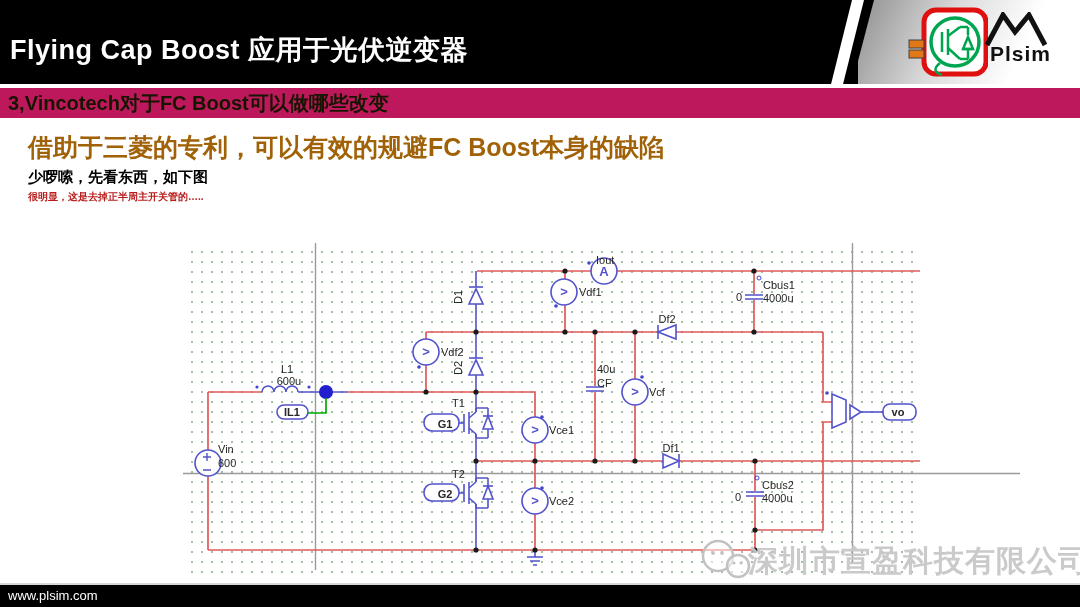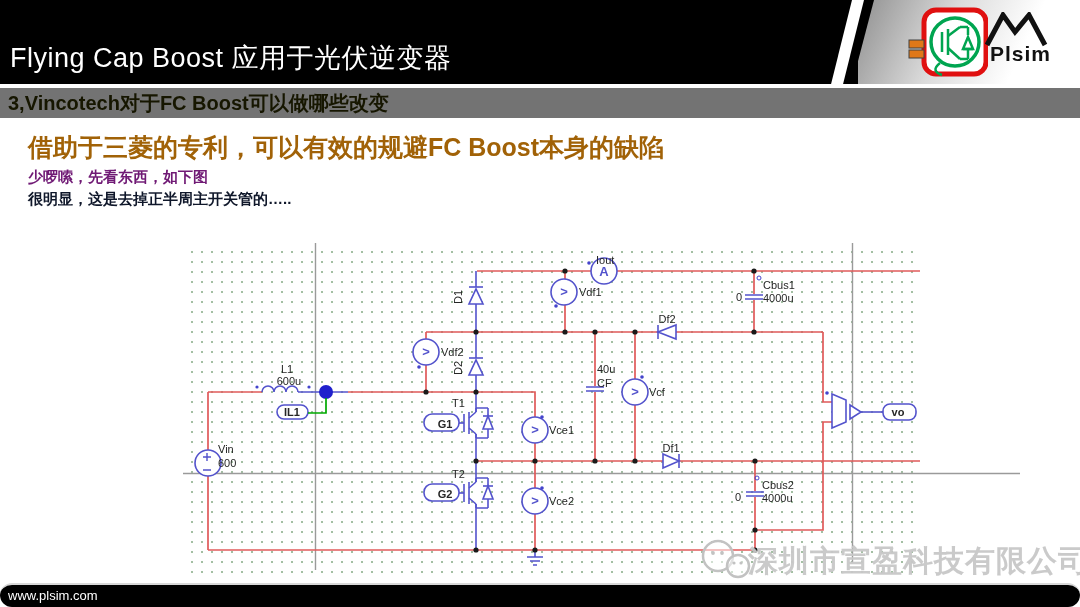--- a/index.html
+++ b/index.html
@@ -1,45 +1,45 @@
 <!DOCTYPE html>
 <html><head>
 <meta charset="utf-8">
 <style>
   html,body{margin:0;padding:0;}
   body{width:1080px;height:607px;position:relative;overflow:hidden;background:#fff;
        font-family:"Liberation Sans","DejaVu Sans",sans-serif;}
   .header{position:absolute;left:0;top:0;width:1080px;height:84px;background:#000;}
-  .title{position:absolute;left:10px;top:16px;height:84px;display:flex;align-items:center;
-         color:#fff;font-size:27px;font-weight:400;letter-spacing:.5px;white-space:nowrap;}
+  .title{position:absolute;left:10px;top:8px;height:84px;display:flex;align-items:center;
+         color:#fff;font-size:27px;font-weight:700;letter-spacing:.5px;white-space:nowrap;}
   .logo-stripe{position:absolute;left:852px;top:0;width:12px;height:84px;background:#fff;
          transform:skewX(-14deg);transform-origin:top left;}
   .logo-area{position:absolute;right:0;top:0;width:222px;height:84px;
          background:linear-gradient(115deg,#8f8f8f,#dcdcdc 40%,#ffffff 72%);
          clip-path:polygon(16px 0,100% 0,100% 100%,-6px 100%);font-weight:bold;}
   .plogo-icon{position:absolute;left:50px;top:7px;}
   .m-logo{position:absolute;left:126px;top:12px;}
   .plsim-text{position:absolute;left:132px;top:42px;font-size:21px;color:#111;letter-spacing:1px;}
   .white-gap{position:absolute;left:0;top:84px;width:1080px;height:4px;background:#fff;}
-  .section-bar{position:absolute;left:0;top:88px;width:1080px;height:30px;background:#737373;
+  .section-bar{position:absolute;left:0;top:88px;width:1080px;height:30px;background:#be185d;
          color:#161600;font-size:20px;font-weight:700;line-height:30px;padding-left:8px;
          box-sizing:border-box;white-space:nowrap;}
   .heading{position:absolute;left:28px;top:131px;font-size:25px;font-weight:700;color:#a16207;white-space:nowrap;}
-  .line1{position:absolute;left:28px;top:168px;font-size:15px;font-weight:700;color:#701a75;}
-  .line2{position:absolute;left:28px;top:190px;font-size:15px;font-weight:700;color:#0f172a;}
+  .line1{position:absolute;left:28px;top:168px;font-size:15px;font-weight:700;color:#000000;}
+  .line2{position:absolute;left:28px;top:190px;font-size:10px;font-weight:700;color:#b91c1c;}
   .grid{position:absolute;left:183px;top:243px;width:737px;height:334px;
         background-image:radial-gradient(circle,#a3bfa3 0.8px,rgba(0,0,0,0) 0.9px);
         background-size:10px 10px;background-position:4px 4px;}
   .circuit-svg{position:absolute;left:0;top:0;}
   .watermark{position:absolute;left:748px;top:541px;font-size:30px;font-weight:700;
         color:#c8c8c8;letter-spacing:1px;white-space:nowrap;opacity:.95;}
   .wm-icon{position:absolute;left:696px;top:538px;}
   .footer{position:absolute;left:0;bottom:0;width:1080px;height:24px;background:#000;
         border-top:2px solid #d8d8d8;color:#fff;font-size:13px;line-height:22px;
-        padding-left:8px;box-sizing:border-box;border-radius:12px;}
+        padding-left:8px;box-sizing:border-box;}
   svg text{font-family:"Liberation Sans","DejaVu Sans",sans-serif;}
   .clabel{font-size:11px;fill:#262626;}
   .cglyph{font-size:13px;font-weight:700;fill:#5353CC;}
 </style>
 </head>
 <body>
 
 <div class="header">
   <div class="title">Flying Cap Boost 应用于光伏逆变器</div>
   <div class="logo-stripe"></div>

